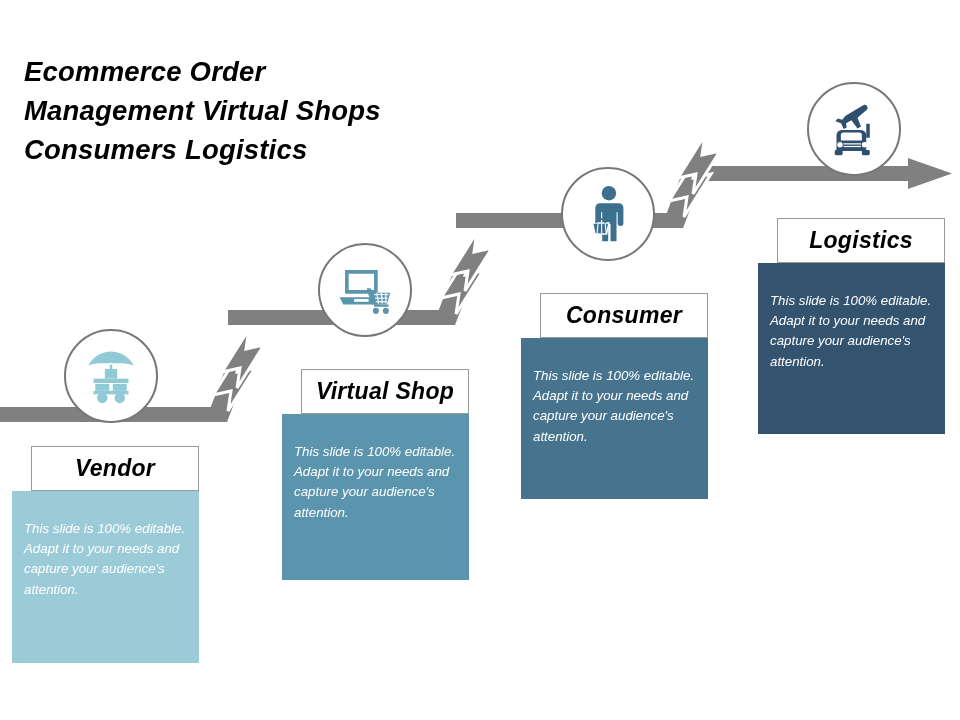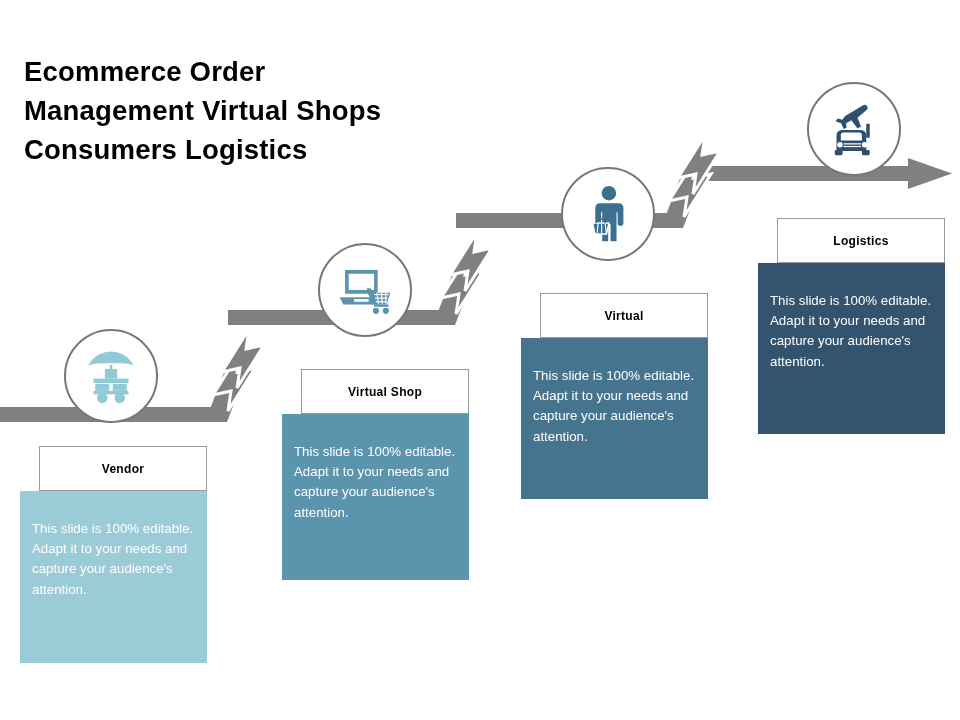--- a/index.html
+++ b/index.html
@@ -14,20 +14,21 @@
     overflow: hidden;
     font-family: "Liberation Sans", sans-serif;
   }
 
   #slide {
     position: absolute;
     left: 0; top: 0;
     width: 804px;
     height: 720px;
     background: #ffffff;
+    font-style: italic;
   }
 
   
   #title {
     position: absolute;
     left: 24px;
     top: 52px;
     width: 560px;
     font-size: 27.5px;
     font-weight: bold;
@@ -68,21 +69,21 @@
     width: 187px;
   }
   .card-header {
     background: #ffffff;
     border: 1px solid #9a9a9a;
     box-sizing: border-box;
     height: 45px;
     display: flex;
     align-items: center;
     justify-content: center;
-    font-size: 12px;
+    font-size: 23px;
     font-weight: bold;
     color: #000000;
     letter-spacing: 0.3px;
     margin-left: 19px;
   }
   .card-body {
     box-sizing: border-box;
     padding: 28px 12px 18px 12px;
     color: #ffffff;
     font-size: 13.3px;
@@ -222,32 +223,32 @@
         <circle cx="44" cy="50" r="3.1" fill="#ffffff"></circle>
 
         <rect x="10" y="56" width="9" height="6" rx="1.6"></rect>
         <rect x="41" y="56" width="9" height="6" rx="1.6"></rect>
 
         <rect x="46" y="26" width="4" height="16"></rect>
       </svg>
     </span>
   </div>
 
-  <div class="card" style="left:20px; top:446px;">
+  <div class="card" style="left:12px; top:446px;">
     <div class="card-header">Vendor</div>
     <div class="card-body" style="background:#9ccbd8; height:172px;">This slide is 100% editable. Adapt it to your needs and capture your audience's attention.</div>
   </div>
 
   <div class="card" style="left:282px; top:369px;">
     <div class="card-header">Virtual Shop</div>
     <div class="card-body" style="background:#5b95ad; height:166px;">This slide is 100% editable. Adapt it to your needs and capture your audience's attention.</div>
   </div>
 
   <div class="card" style="left:521px; top:293px;">
-    <div class="card-header">Virtual</div>
+    <div class="card-header">Consumer</div>
     <div class="card-body" style="background:#46738e; height:161px;">This slide is 100% editable. Adapt it to your needs and capture your audience's attention.</div>
   </div>
 
   <div class="card" style="left:758px; top:218px;">
     <div class="card-header">Logistics</div>
     <div class="card-body" style="background:#33536f; height:171px;">This slide is 100% editable. Adapt it to your needs and capture your audience's attention.</div>
   </div>
 
 </div>
 

